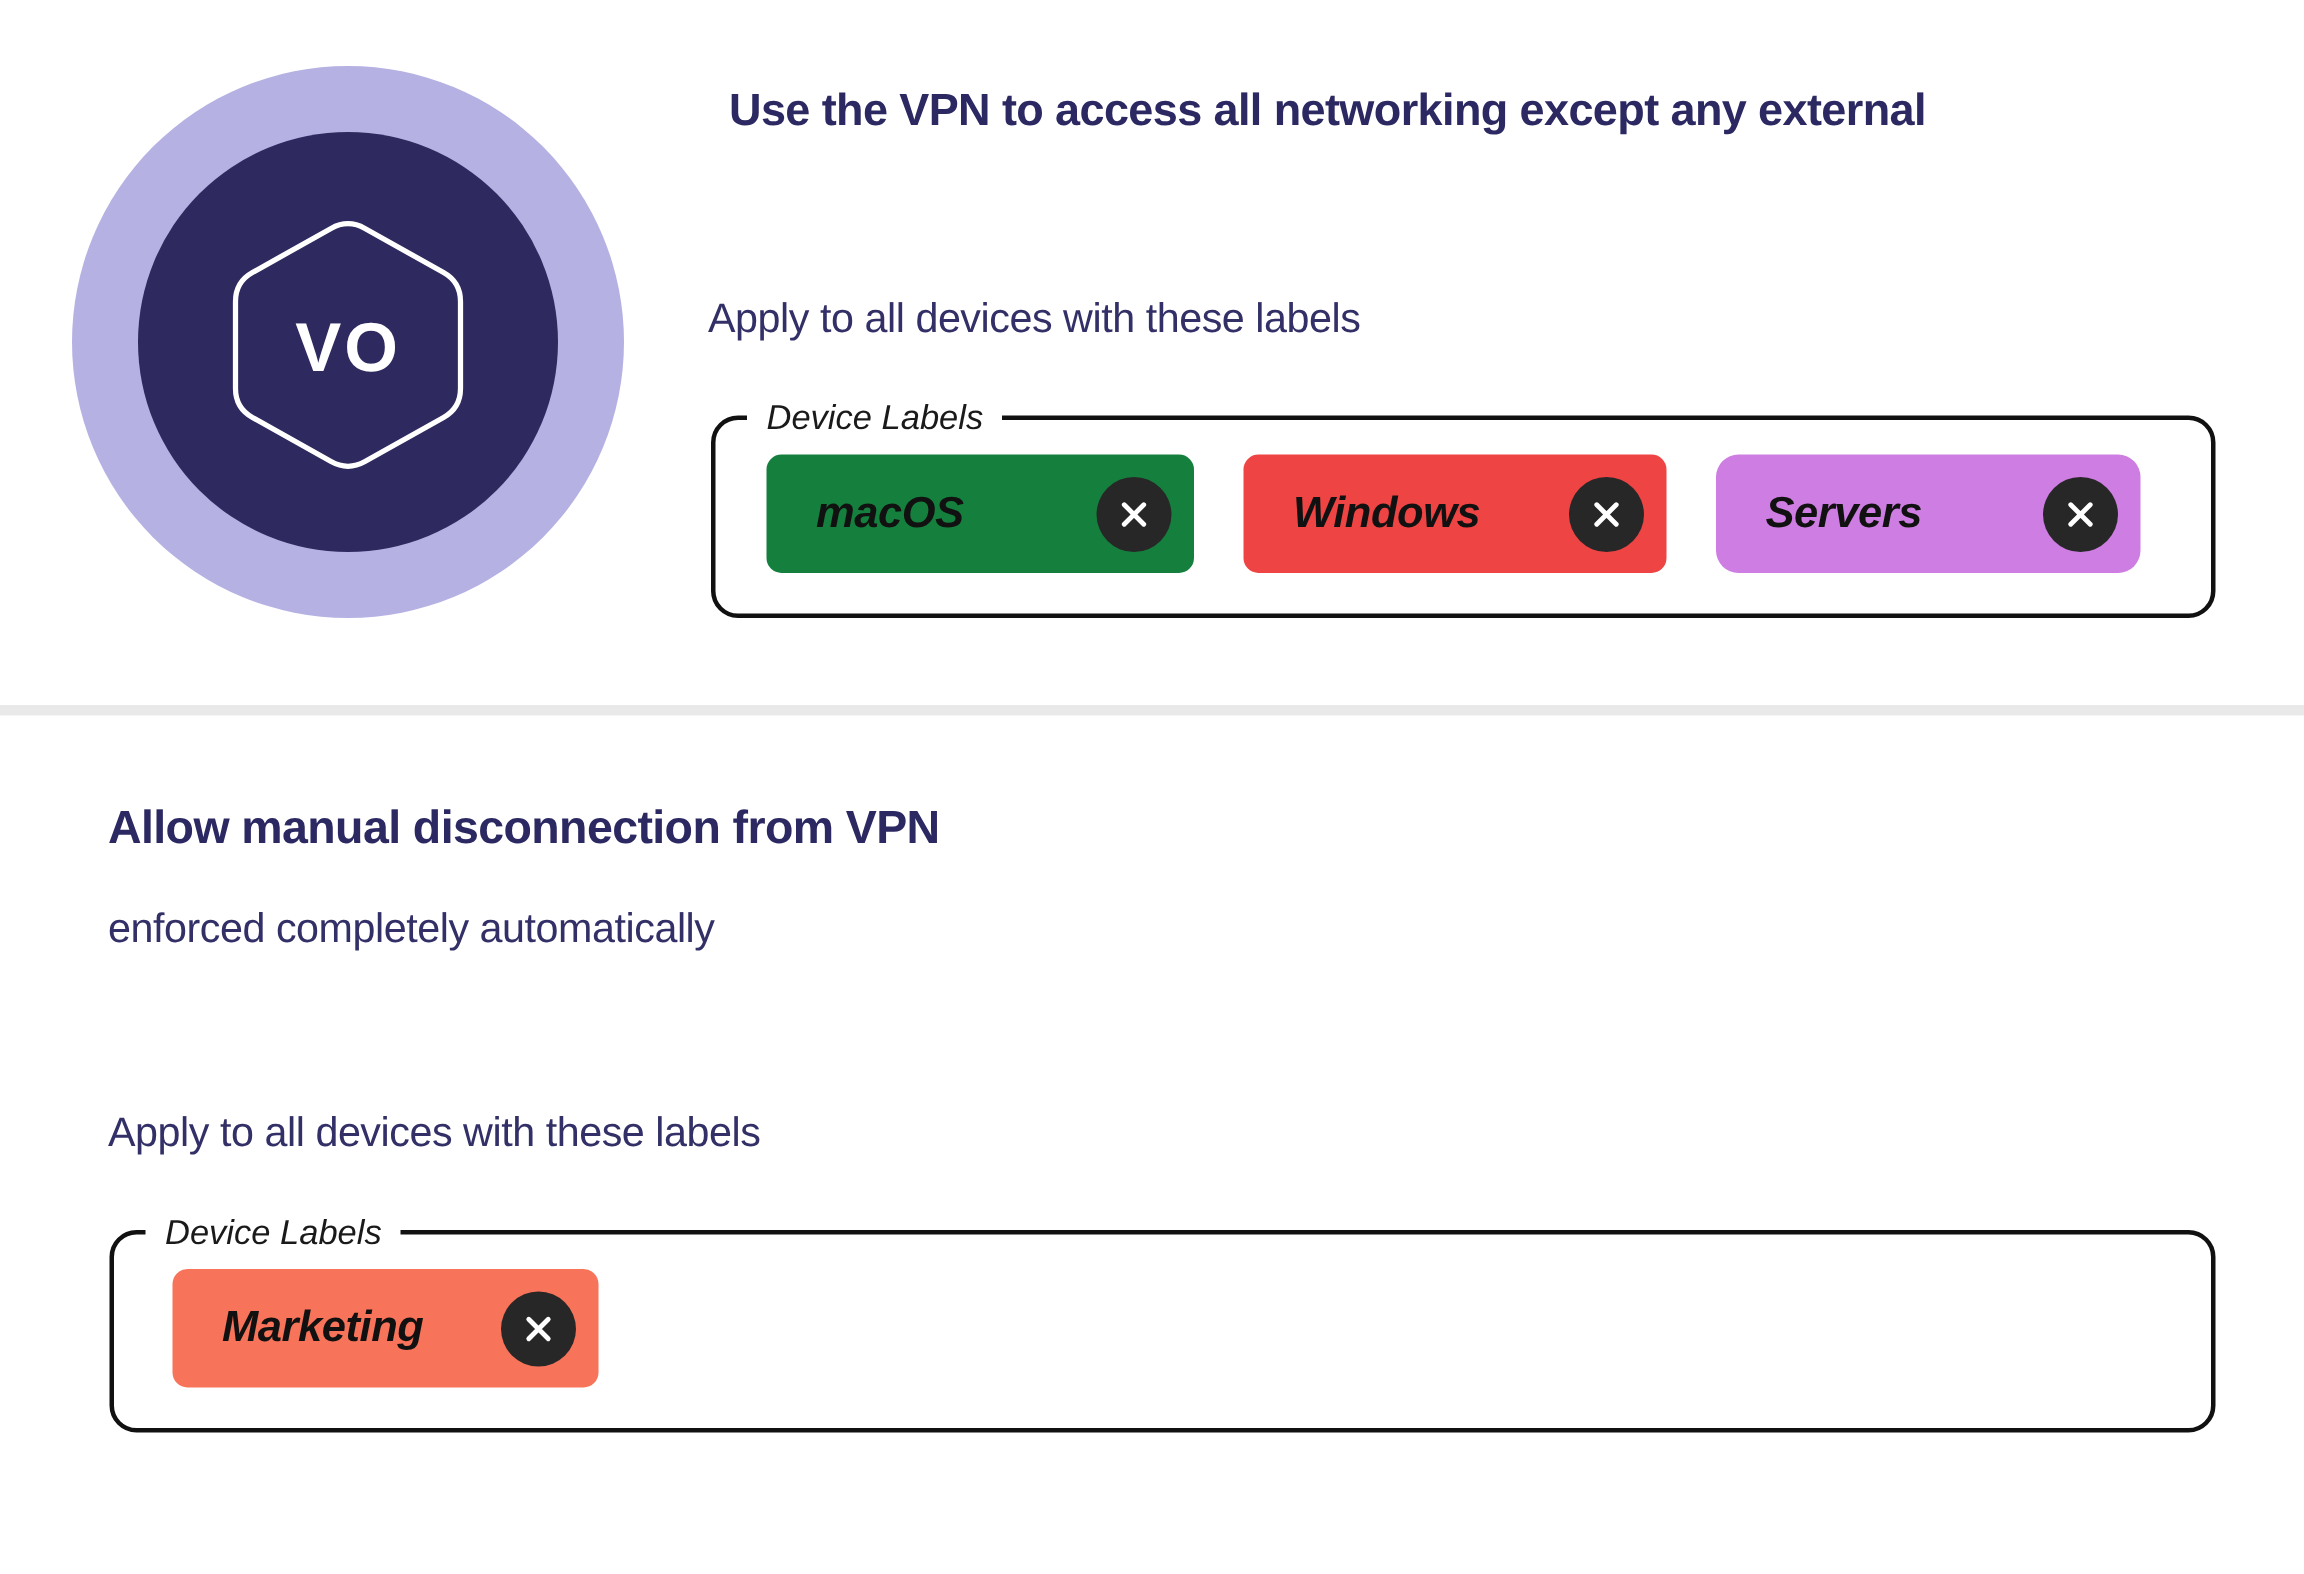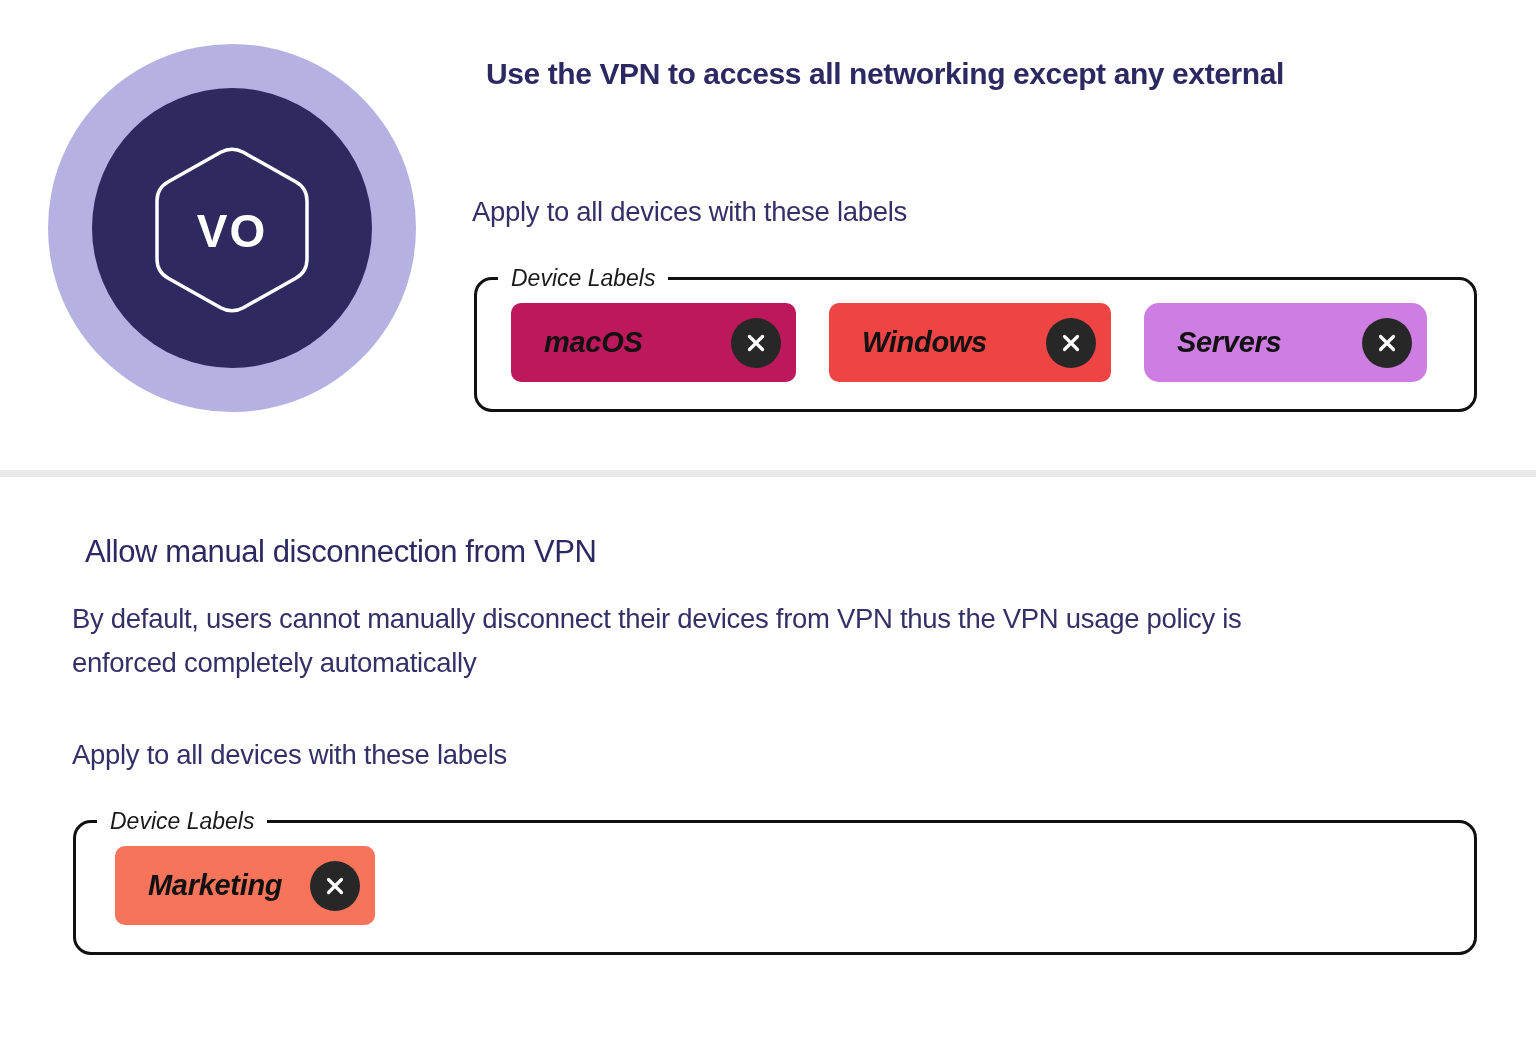--- a/index.html
+++ b/index.html
@@ -20,22 +20,22 @@
   }
   .apply-label {
     position: absolute; font-size: 27.5px; color: #333068;
     letter-spacing: -0.3px; white-space: nowrap; text-align: right;
   }
   .apply-label.first { left: 472px; top: 196px; }
   .apply-label.second { left: 72px; top: 739px; }
 
   .section2-heading {
     position: absolute; left: 72px; top: 534px;
-    font-size: 31px; font-weight: 400; color: #2b2862;
-    letter-spacing: -0.4px; white-space: nowrap; margin-left: 13px;
+    font-size: 31px; font-weight: 700; color: #2b2862;
+    letter-spacing: -0.4px; white-space: nowrap;
   }
   .section2-desc {
     position: absolute; left: 72px; top: 597px;
     font-size: 27.5px; line-height: 44px; color: #333068;
     letter-spacing: -0.3px; white-space: nowrap;
   }
 
   
   .divider { position: absolute; left: 0; top: 470px; width: 1536px; height: 7px; background: #e9e9e9; }
 
@@ -57,21 +57,21 @@
 
   
   .chip {
     height: 79px; border-radius: 10px; box-sizing: border-box;
     display: flex; align-items: center; justify-content: space-between;
     padding: 0 15px 0 33px;
   }
   .chip.w285 { width: 285px; }
   .chip.w282 { width: 282px; }
   .chip.w283 { width: 283px; border-radius: 15px; }
-  .chip.w284 { width: 260px; }
+  .chip.w284 { width: 284px; }
   .chip-label {
     font-size: 29px; font-weight: 700; color: #111111; letter-spacing: -0.3px;
     white-space: nowrap;
   }
   .chip-close {
     width: 50px; height: 50px; border-radius: 50%;
     background: #272727; border: none; padding: 0; margin: 0;
     display: flex; align-items: center; justify-content: center;
     cursor: pointer; flex: 0 0 auto;
   }
@@ -92,21 +92,21 @@
 
   <div class="headline">
     <div>Use the VPN to access all networking except any external</div>
   </div>
 
   <div class="apply-label first">Apply to all devices with these labels</div>
 
   <div class="labels-fieldset first">
     <div class="labels-legend">Device Labels</div>
     <div class="chips-row">
-      <div class="chip w285" style="background-color: #be185d;">
+      <div class="chip w285" style="background-color: #15803d;">
         <span class="chip-label">macOS</span>
         <button class="chip-close">
           <svg width="22" height="22" viewBox="0 0 22 22">
             <path d="M4.5 4.5 L17.5 17.5 M17.5 4.5 L4.5 17.5" stroke="#ffffff" stroke-width="3.2" stroke-linecap="round" fill="none"></path>
           </svg>
         </button>
       </div>
       <div class="chip w282" style="background-color: #ef4444;">
         <span class="chip-label">Windows</span>
         <button class="chip-close">
@@ -124,21 +124,20 @@
         </button>
       </div>
     </div>
   </div>
 
   <div class="divider"></div>
 
   <div class="section2-heading">Allow manual disconnection from VPN</div>
 
   <div class="section2-desc">
-    <div>By default, users cannot manually disconnect their devices from VPN thus the VPN usage policy is</div>
     <div>enforced completely automatically</div>
   </div>
 
   <div class="apply-label second">Apply to all devices with these labels</div>
 
   <div class="labels-fieldset second">
     <div class="labels-legend">Device Labels</div>
     <div class="chips-row">
       <div class="chip w284" style="background-color: rgb(247, 115, 89);">
         <span class="chip-label">Marketing</span>

